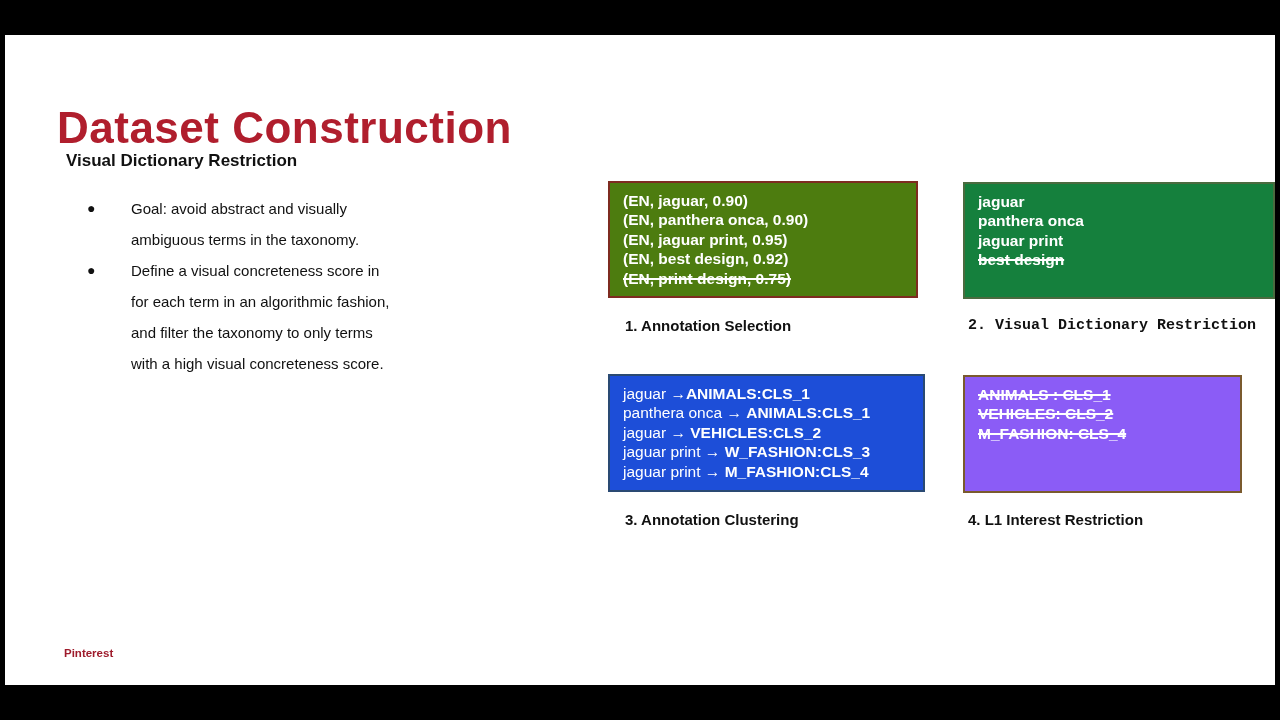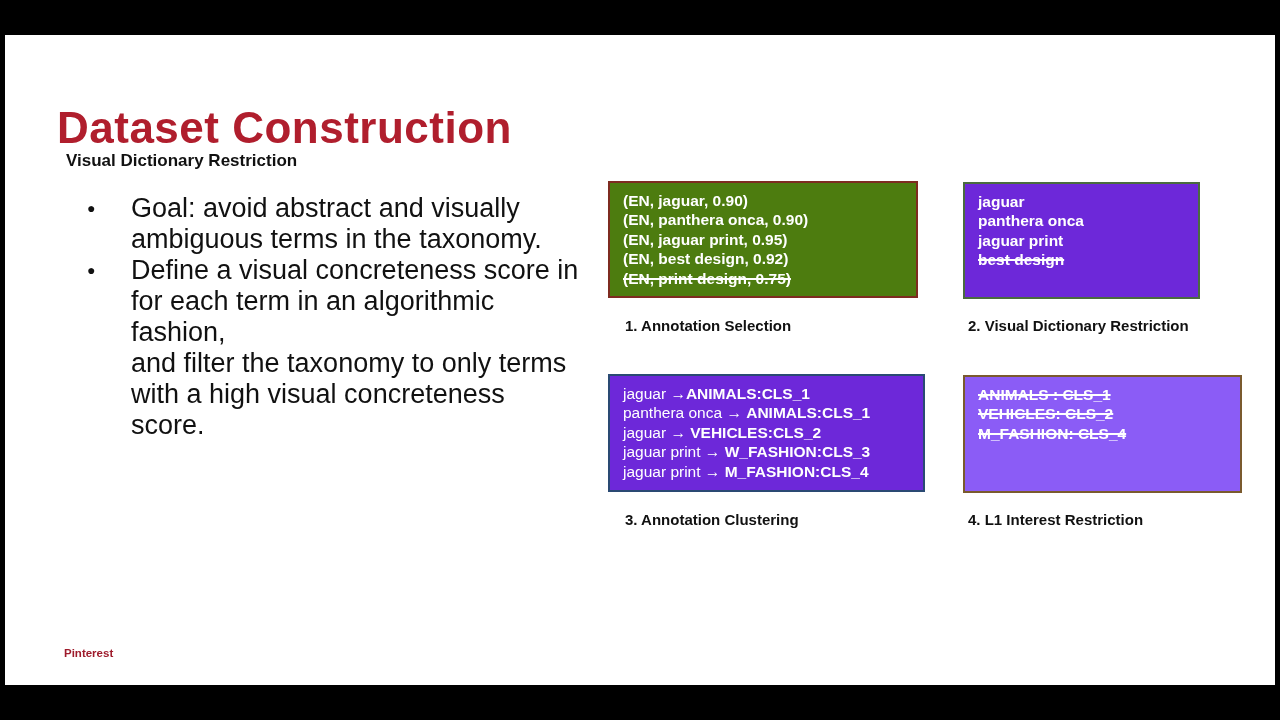--- a/index.html
+++ b/index.html
@@ -43,50 +43,50 @@
   .bullet-marker {
     width: 44px;
     flex: 0 0 44px;
     font-size: 14px;
     line-height: 31px;
     color: #111111;
     text-align: left;
     padding-left: 4px;
   }
   .bullet-text {
-    font-size: 27px;
+    font-size: 15px;
     line-height: 31px;
     color: #111111;
     white-space: pre-line;
   }
   .box {
     position: absolute;
     box-sizing: border-box;
     border: 2px solid;
     color: #ffffff;
     padding: 8px 13px;
     font-size: 15.5px;
     line-height: 19.4px;
   }
   .box.bold-lines { font-weight: bold; }
   .box-red    { left: 603px; top: 146px; width: 310px; height: 117px; background: #4d7c0f; border-color: #7e2b20; }
-  .box-green  { left: 958px; top: 147px; width: 237px; height: 117px; background: #6d28d9; border-color: #4a6b3f; }
-  .box-blue   { left: 603px; top: 339px; width: 317px; height: 118px; background: #6d28d9; border-color: #2a4a73; }
+  .box-green  { left: 958px; top: 147px; width: 312px; height: 117px; background: #15803d; border-color: #4a6b3f; }
+  .box-blue   { left: 603px; top: 339px; width: 317px; height: 118px; background: #1d4ed8; border-color: #2a4a73; }
   .box-orange { left: 958px; top: 340px; width: 279px; height: 118px; background: #8b5cf6; border-color: #7a5a2e; }
   .strike { text-decoration: line-through; text-decoration-thickness: 2px; }
   .box .b { font-weight: bold; }
   .caption {
     position: absolute;
     font-size: 15px;
     font-weight: bold;
     color: #111111;
     white-space: nowrap;
   }
   .cap-1 { left: 620px; top: 282px; }
-  .cap-2 { left: 963px; top: 282px; }
+  .cap-2 { left: 963px; top: 282px; font-family: Liberation Mono, monospace; }
   .cap-3 { left: 620px; top: 476px; }
   .cap-4 { left: 963px; top: 476px; }
   .brand {
     position: absolute;
     left: 59px; top: 612px;
     font-size: 11.5px;
     font-weight: bold;
     color: #9e1b2b;
   }
 </style>

